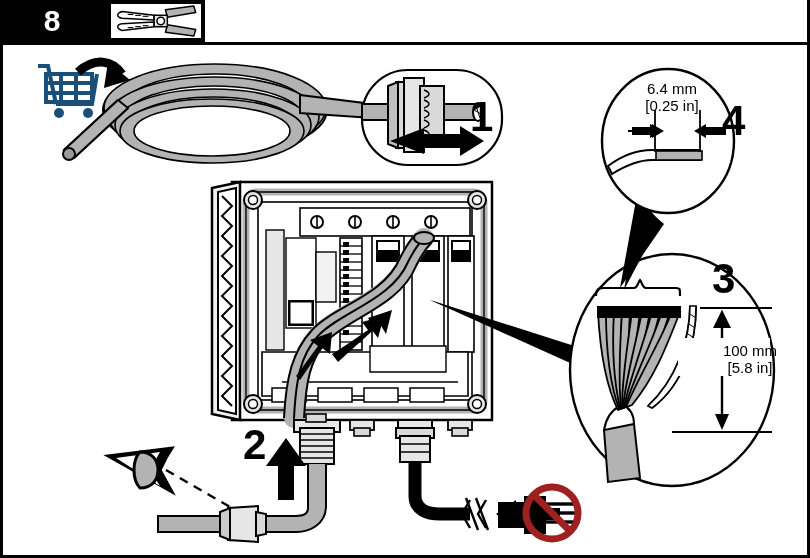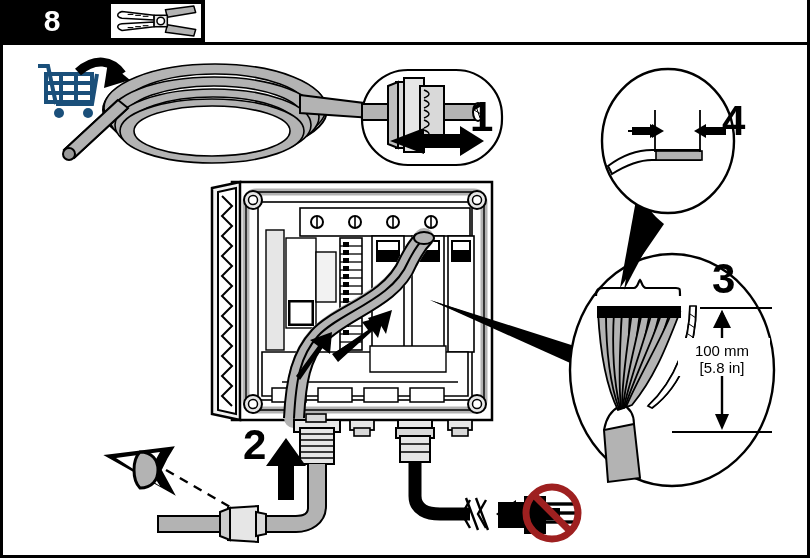--- a/index.html
+++ b/index.html
@@ -50,21 +50,21 @@
   .lbl-1{left:470px;top:96px;font-size:42px;}
   .lbl-2{left:243px;top:424px;font-size:42px;}
   .lbl-3{left:712px;top:258px;font-size:42px;}
   .lbl-4{left:722px;top:100px;font-size:42px;}
   .dim{
     position:absolute;text-align:center;color:#000;
     font-size:15px;line-height:17px;
     font-family:"Liberation Sans", sans-serif;
   }
   .dim-64{left:626px;top:80px;width:92px;}
-  .dim-100{left:680px;top:342px;width:84px;}
+  .dim-100{left:708px;top:342px;width:84px;}
 </style>
 </head>
 <body>
 
 <div id="page">
 
   <svg class="canvas" viewBox="0 0 810 558">
     <defs>
       <marker id="arrowEndR" markerWidth="9" markerHeight="9" refX="8" refY="4.5" orient="auto">
         <path d="M0,0 L9,4.5 L0,9 Z" fill="#000"></path>
@@ -434,18 +434,22 @@
   </div>
   <div class="hdr-rule"></div>
   <div class="hdr-rule2"></div>
   <div class="hdr-rule3"></div>
 
   <div class="lbl lbl-1">1</div>
   <div class="lbl lbl-2">2</div>
   <div class="lbl lbl-3">3</div>
   <div class="lbl lbl-4">4</div>
 
+  <div class="dim dim-64">
+    <div>6.4 mm</div>
+    <div>[0.25 in]</div>
+  </div>
   <div class="dim dim-100">
     <div>100 mm</div>
     <div>[5.8 in]</div>
   </div>
 
 </div>
 
 </body></html>

